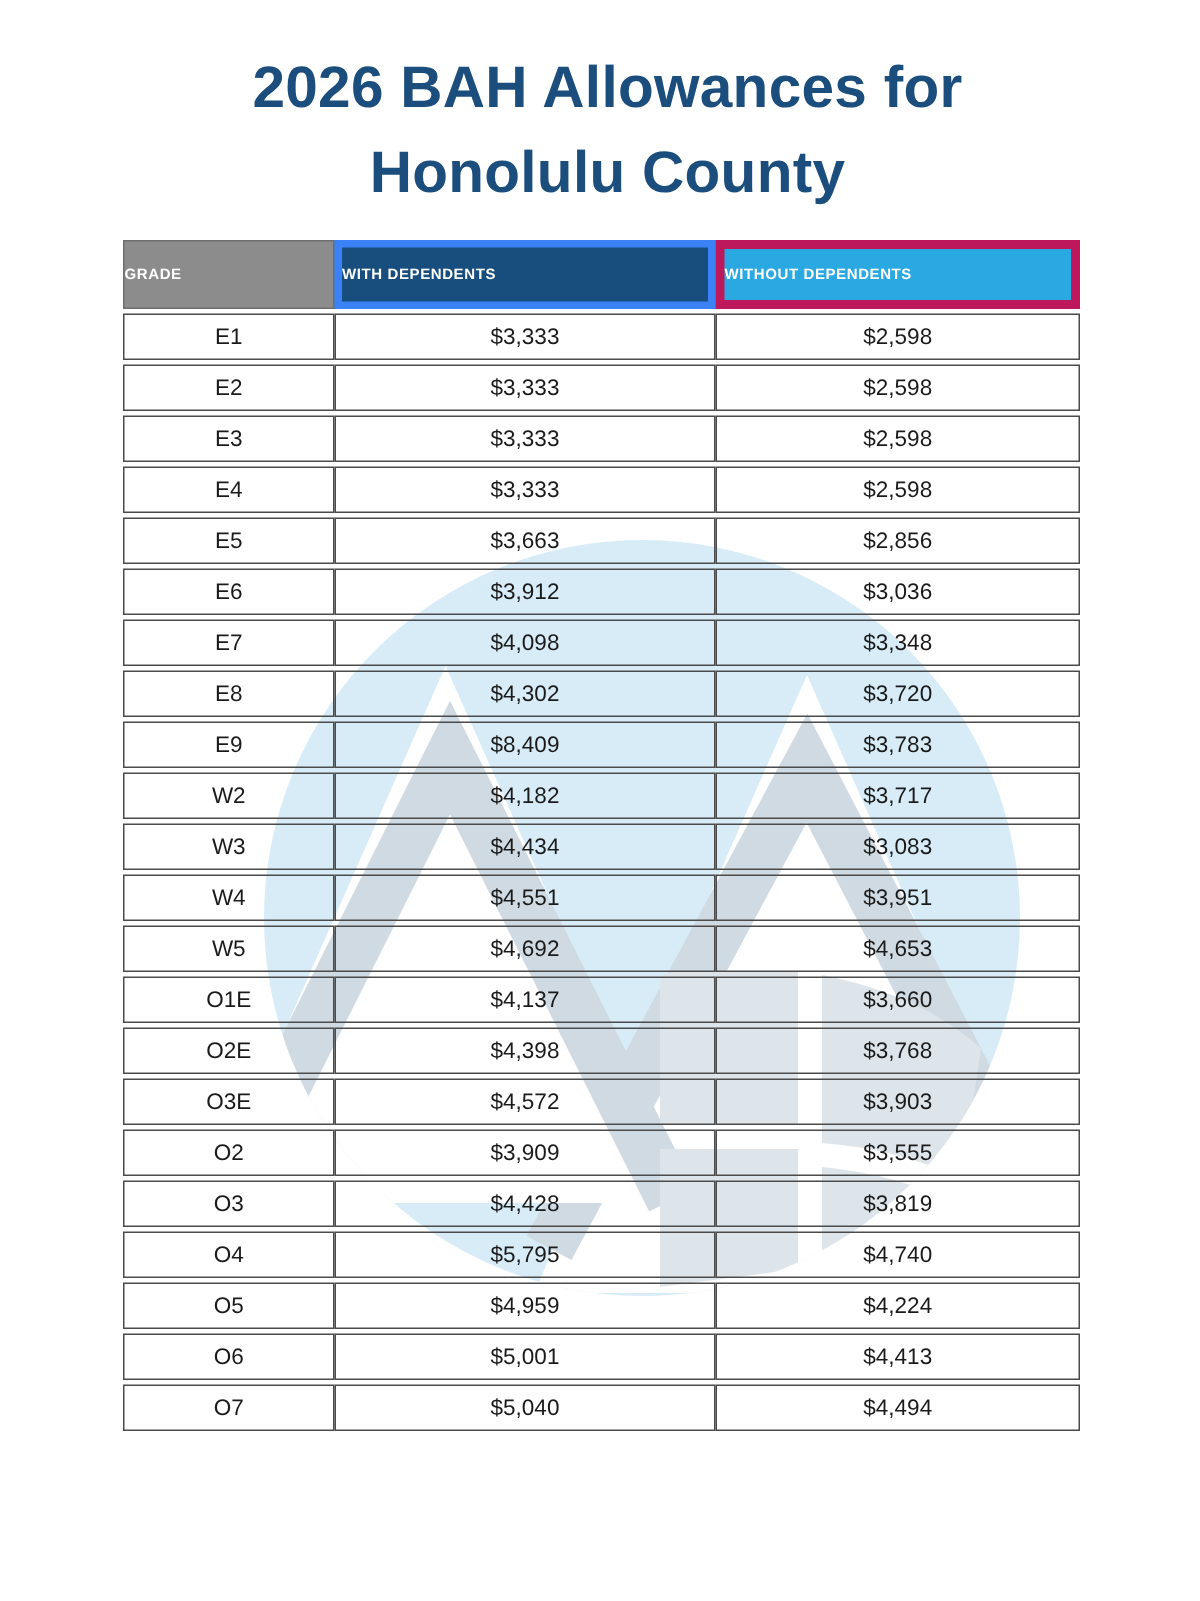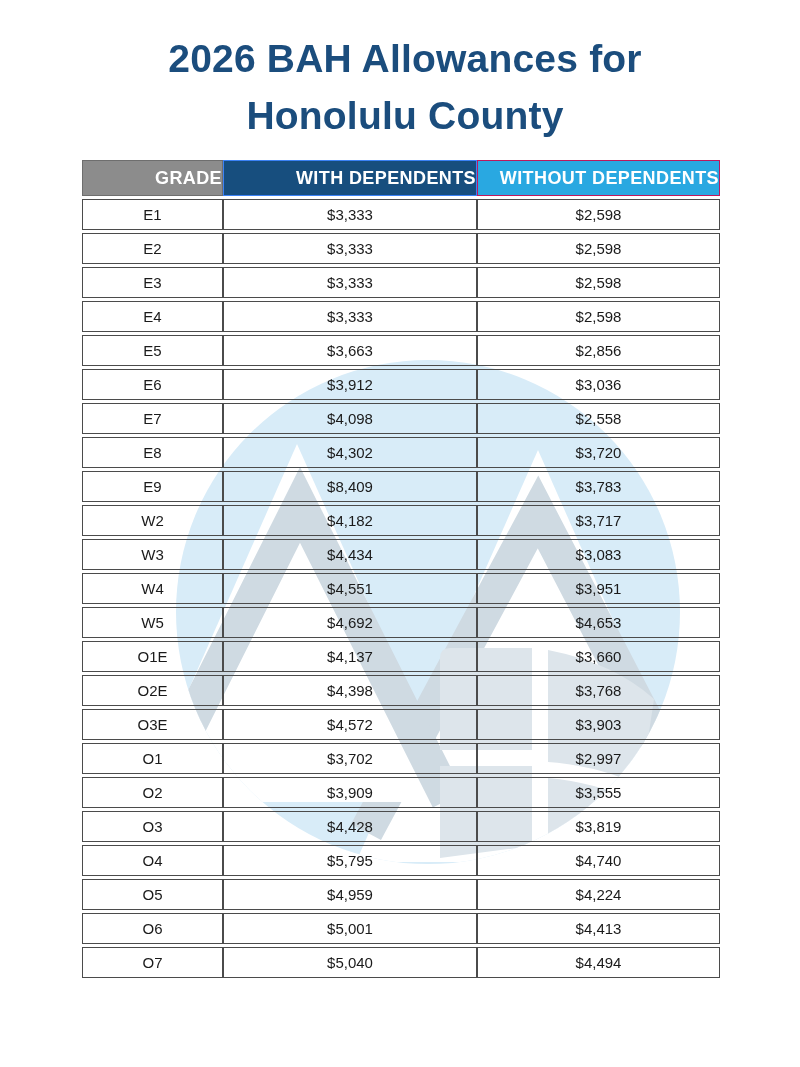--- a/index.html
+++ b/index.html
@@ -13,26 +13,26 @@
     text-align:center;font-size:39px;font-weight:bold;line-height:57px;
     color:var(--title-color,#1b4d7d);letter-spacing:0.2px;z-index:1;
   }
   .title .line{display:block;padding-left:10px;}
   table.bah{
     position:absolute;left:82px;top:157px;width:638px;z-index:1;
     border-collapse:separate;border-spacing:0 3px;table-layout:fixed;
   }
   col.c1{width:141px;} col.c2{width:254px;} col.c3{width:243px;}
   th{
-    height:34px;font-size:18px;font-weight:bold;color:#ffffff;
-    letter-spacing:0.4px;text-align:right;vertical-align:middle;padding:0;
+    height:34px;font-size:10px;font-weight:bold;color:#ffffff;
+    letter-spacing:0.4px;text-align:left;vertical-align:middle;padding:0;
   }
   th.grade{background:var(--grade-bg,#8c8c8c);border:1px solid #6e6e6e;}
-  th.with{background:var(--with-bg,#174e7e);border:1px solid #3b82f6;}
-  th.without{background:var(--without-bg,#29a8e1);border:1px solid #be185d;}
+  th.with{background:var(--with-bg,#174e7e);border:5px solid #3b82f6;}
+  th.without{background:var(--without-bg,#29a8e1);border:6px solid #be185d;}
   td{
     height:29px;border:1px solid #4b4b4b;background:transparent;
     font-size:15px;color:#1a1a1a;text-align:center;vertical-align:middle;padding:0;
   }
 </style>
 </head>
 <body>
 
 <div class="page" style="--title-color: #1b4d7d; --grade-bg: #8c8c8c; --with-bg: #174e7e; --without-bg: #29a8e1;">
 
@@ -105,21 +105,21 @@
           <td>$2,856</td>
         </tr>
         <tr>
           <td>E6</td>
           <td>$3,912</td>
           <td>$3,036</td>
         </tr>
         <tr>
           <td>E7</td>
           <td>$4,098</td>
-          <td>$2,558</td>
+          <td>$3,348</td>
         </tr>
         <tr>
           <td>E8</td>
           <td>$4,302</td>
           <td>$3,720</td>
         </tr>
         <tr>
           <td>E9</td>
           <td>$8,409</td>
           <td>$3,783</td>
@@ -153,25 +153,20 @@
           <td>O2E</td>
           <td>$4,398</td>
           <td>$3,768</td>
         </tr>
         <tr>
           <td>O3E</td>
           <td>$4,572</td>
           <td>$3,903</td>
         </tr>
         <tr>
-          <td>O1</td>
-          <td>$3,702</td>
-          <td>$2,997</td>
-        </tr>
-        <tr>
           <td>O2</td>
           <td>$3,909</td>
           <td>$3,555</td>
         </tr>
         <tr>
           <td>O3</td>
           <td>$4,428</td>
           <td>$3,819</td>
         </tr>
         <tr>

